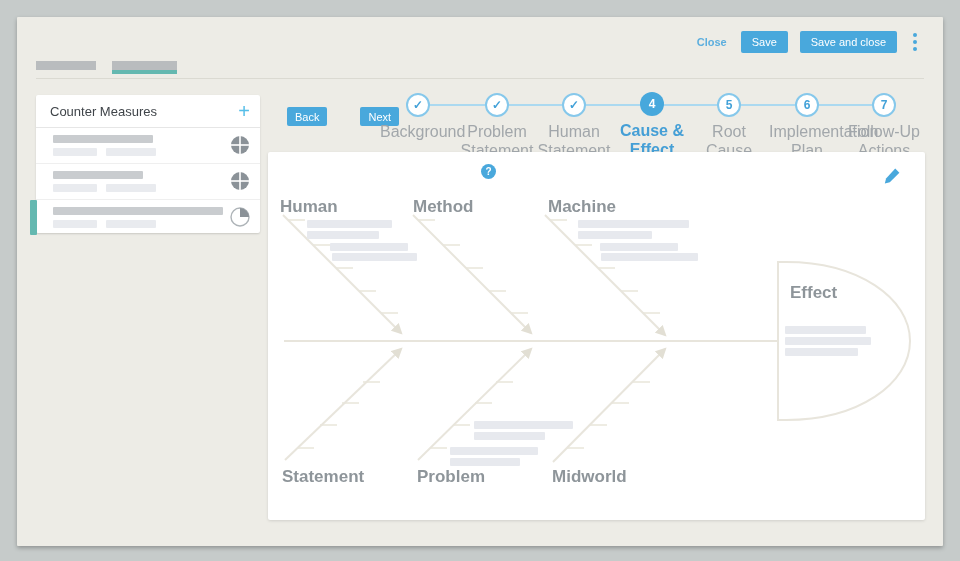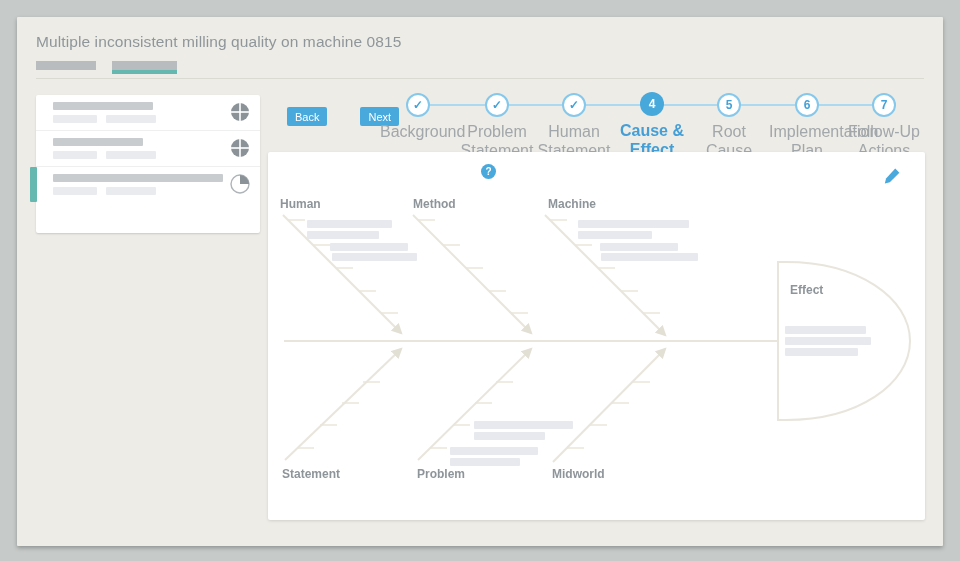--- a/index.html
+++ b/index.html
@@ -54,37 +54,50 @@
   .step.active .step-label{color:#459fd6;font-weight:700;}
 
   
   .analysis-card{position:absolute;left:251px;top:135px;width:657px;height:368px;background:#fff;
                  border-radius:2px;box-shadow:0 1px 3px rgba(0,0,0,.12);}
   .analysis-title{position:absolute;left:10px;top:10px;font-size:15px;font-weight:700;color:#2a2d31;}
   .help-icon{position:absolute;left:213px;top:12px;width:15px;height:15px;border-radius:50%;background:#49a8dc;
              color:#fff;font-size:10px;font-weight:700;text-align:center;line-height:15px;cursor:pointer;}
   .pencil-icon{position:absolute;right:24px;top:15px;width:18px;height:18px;cursor:pointer;}
   .fishbone-svg{position:absolute;left:0;top:0;}
-  .fb-label{position:absolute;font-size:12px;font-weight:600;color:#8e959a;}
+  .fb-label{position:absolute;font-size:17px;font-weight:600;color:#8e959a;}
   .fb-bar{position:absolute;height:8px;background:#e7e9ee;border-radius:1px;}
 </style>
 </head>
 <body>
 
 <div class="app">
   <div class="panel">
 
-    <div class="page-title">Multiple inconsistent milling quality on machine 0815</div>
+    <div class="header-actions">
+      <a class="close-link">Close</a>
+      <button class="btn">Save</button>
+      <button class="btn">Save and close</button>
+      <div class="kebab">
+          <i></i>
+          <i></i>
+          <i></i>
+        </div>
+    </div>
     <div class="tabs">
       <div class="tab-skel"></div>
       <div class="tab-skel active"></div>
     </div>
     <div class="tabs-rule"></div>
 
     <div class="cm-card">
+      <div class="cm-header">
+        <div class="cm-title">Counter Measures</div>
+        <div class="cm-add">+</div>
+      </div>
       <div class="cm-item">
         <div class="sk sk-title" style="width:100px"></div>
         <div class="sk sk-sub1"></div>
         <div class="sk sk-sub2"></div>
         <span class="harvey">
           <svg width="20" height="20" viewBox="0 0 20 20">
             <circle cx="10" cy="10" r="9" fill="#8b9298"></circle>
             <line x1="10" y1="1" x2="10" y2="19" stroke="#fff" stroke-width="1.6"></line>
             <line x1="1" y1="10" x2="19" y2="10" stroke="#fff" stroke-width="1.6"></line>
           </svg>

